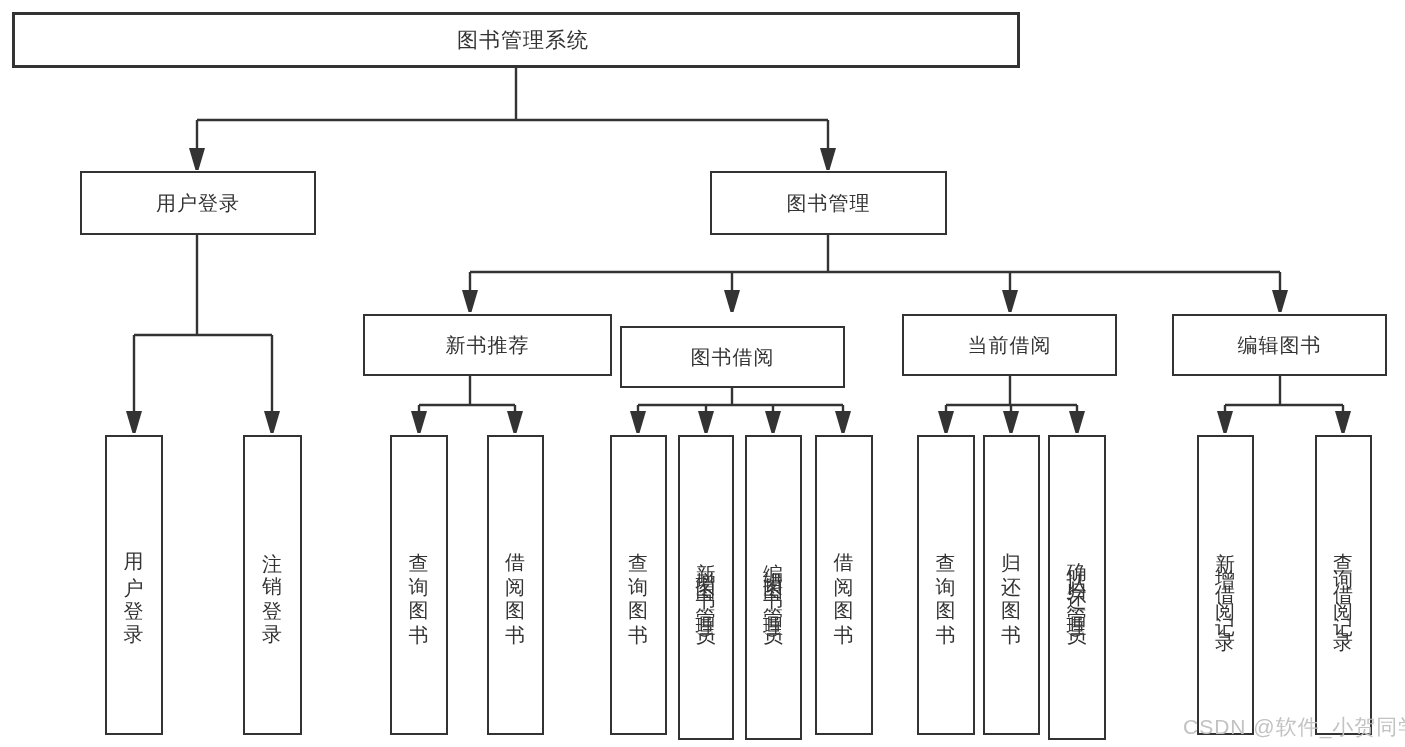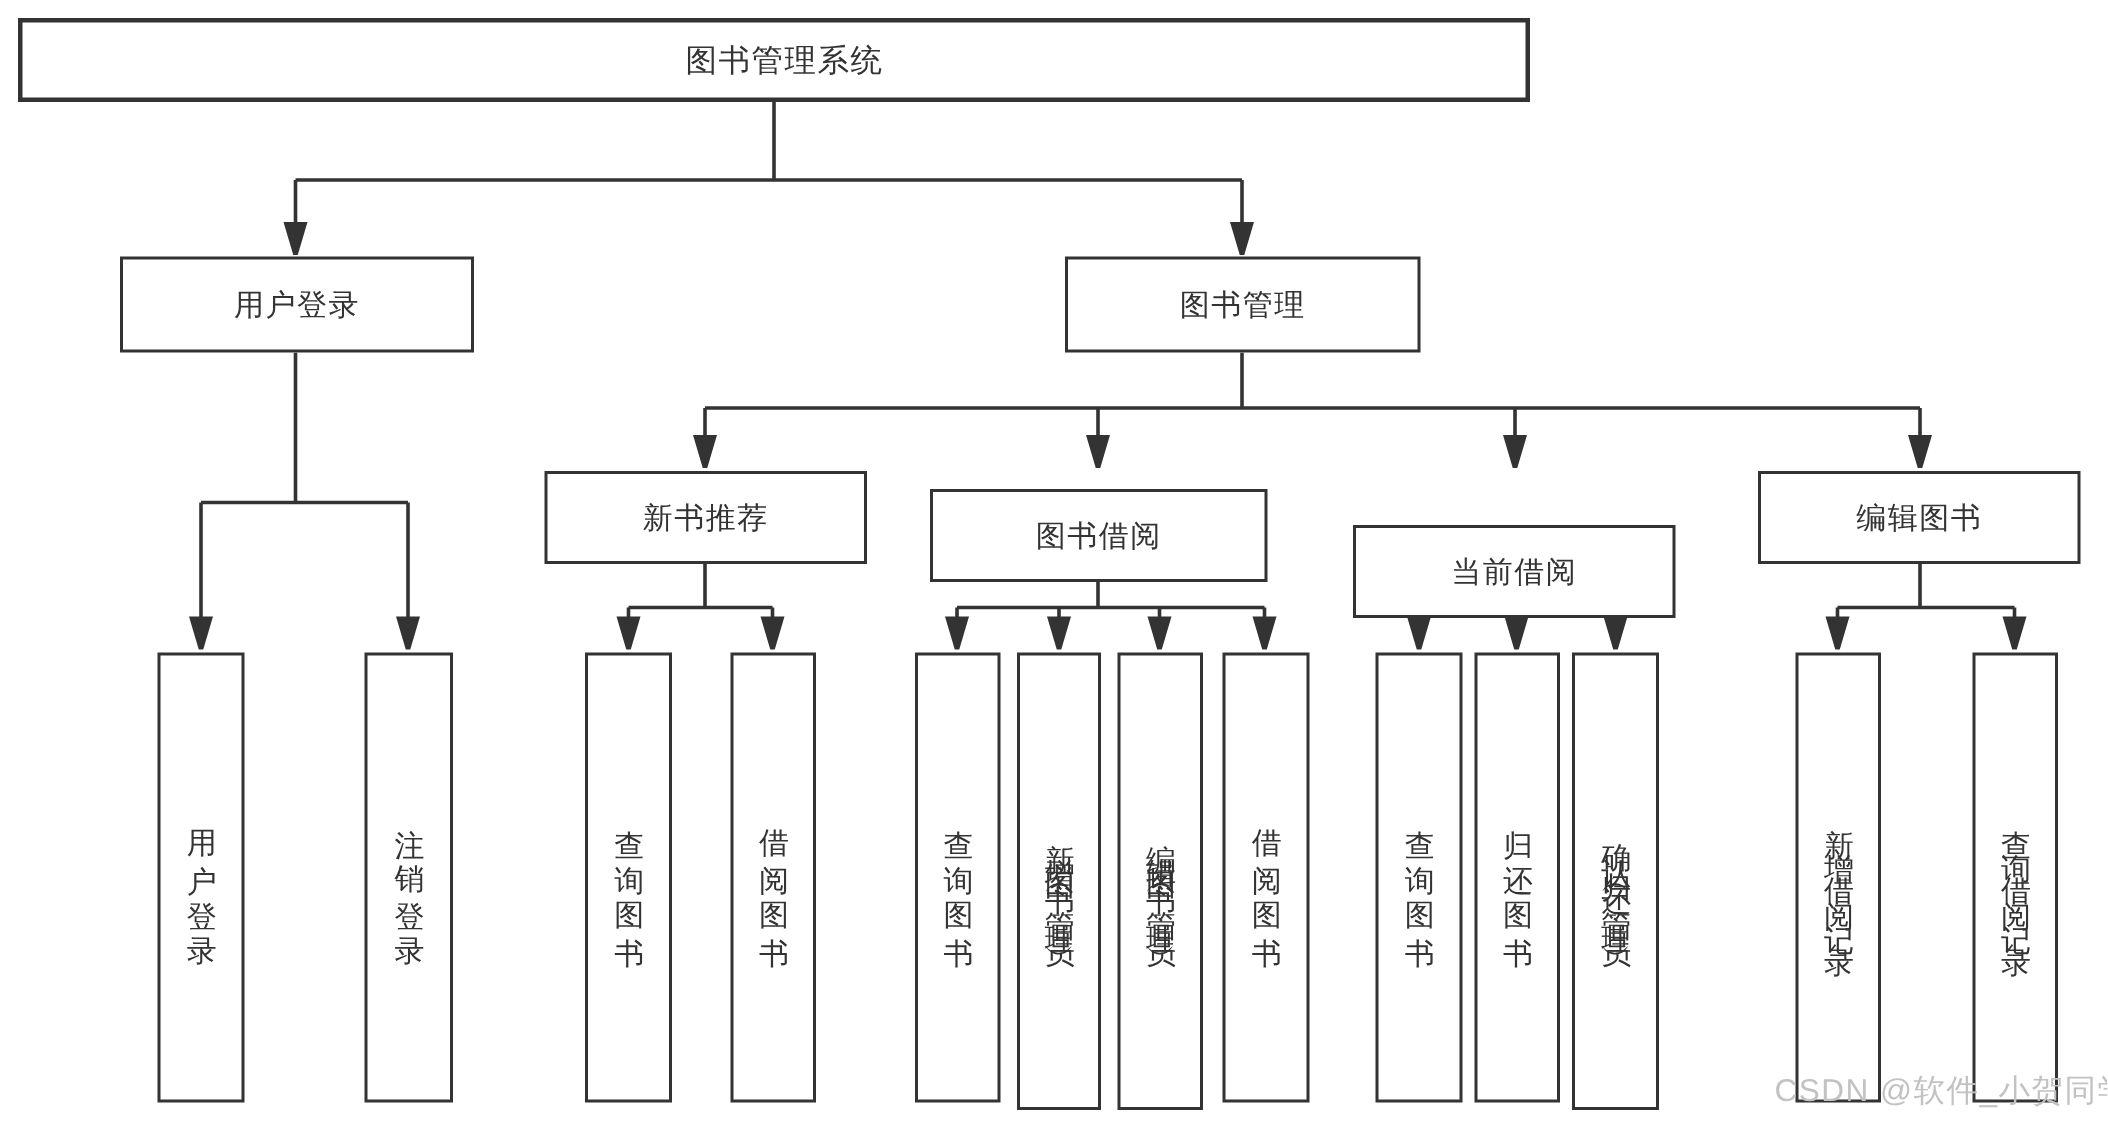--- a/index.html
+++ b/index.html
@@ -37,23 +37,23 @@
     font-size:20px;
     line-height:1;
   }
   .ls4 span{letter-spacing:24px;}
   .ls6 span{letter-spacing:16px;}
   .ls9 span{letter-spacing:9px;}
   
   #n-root{left:12px;top:12px;width:1008px;height:56px;padding-left:14px;}
   #n-user-login{left:80px;top:171px;width:236px;height:64px;}
   #n-book-mgmt{left:710px;top:171px;width:237px;height:64px;align-items:center;}
-  #n-new-rec{left:363px;top:314px;width:215px;height:62px;}
+  #n-new-rec{left:363px;top:314px;width:249px;height:62px;}
   #n-borrow{left:620px;top:314px;width:225px;height:62px;margin-top:12px;}
-  #n-current{left:902px;top:314px;width:215px;height:62px;margin-top:36px;}
+  #n-current{left:902px;top:314px;width:215px;height:62px;}
   #n-record{left:1172px;top:314px;width:215px;height:62px;}
   .leaf{top:435px;height:300px;}
   #lf-0{left:105px;width:58px;}
   #lf-1{left:243px;width:59px;}
   #lf-2{left:390px;width:58px;}
   #lf-3{left:487px;width:57px;}
   #lf-4{left:610px;width:57px;}
   #lf-5{left:678px;width:56px;height:305px;}
   #lf-6{left:745px;width:57px;height:305px;}
   #lf-7{left:815px;width:58px;}

